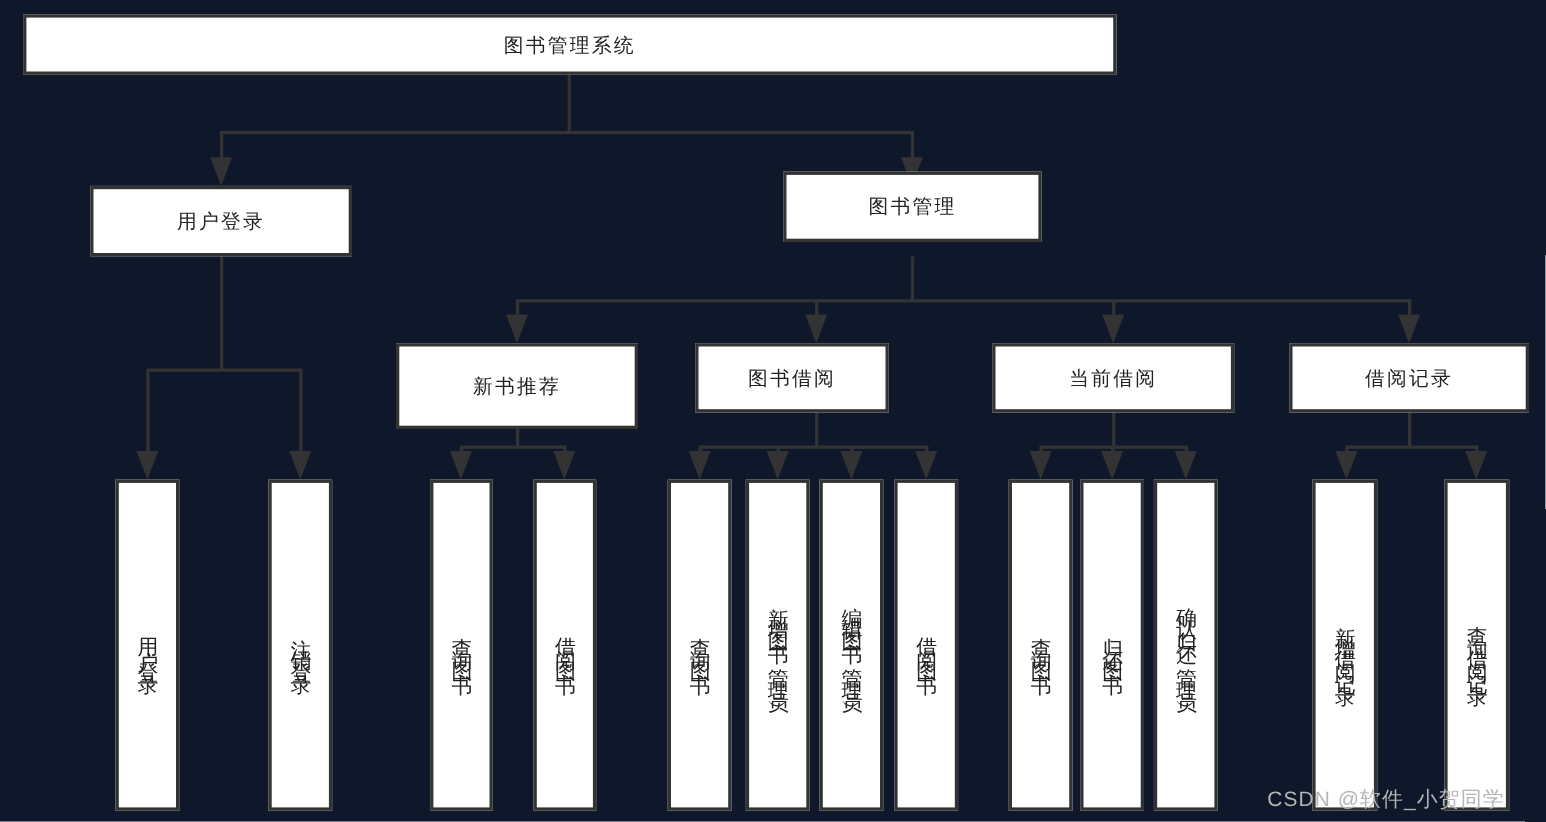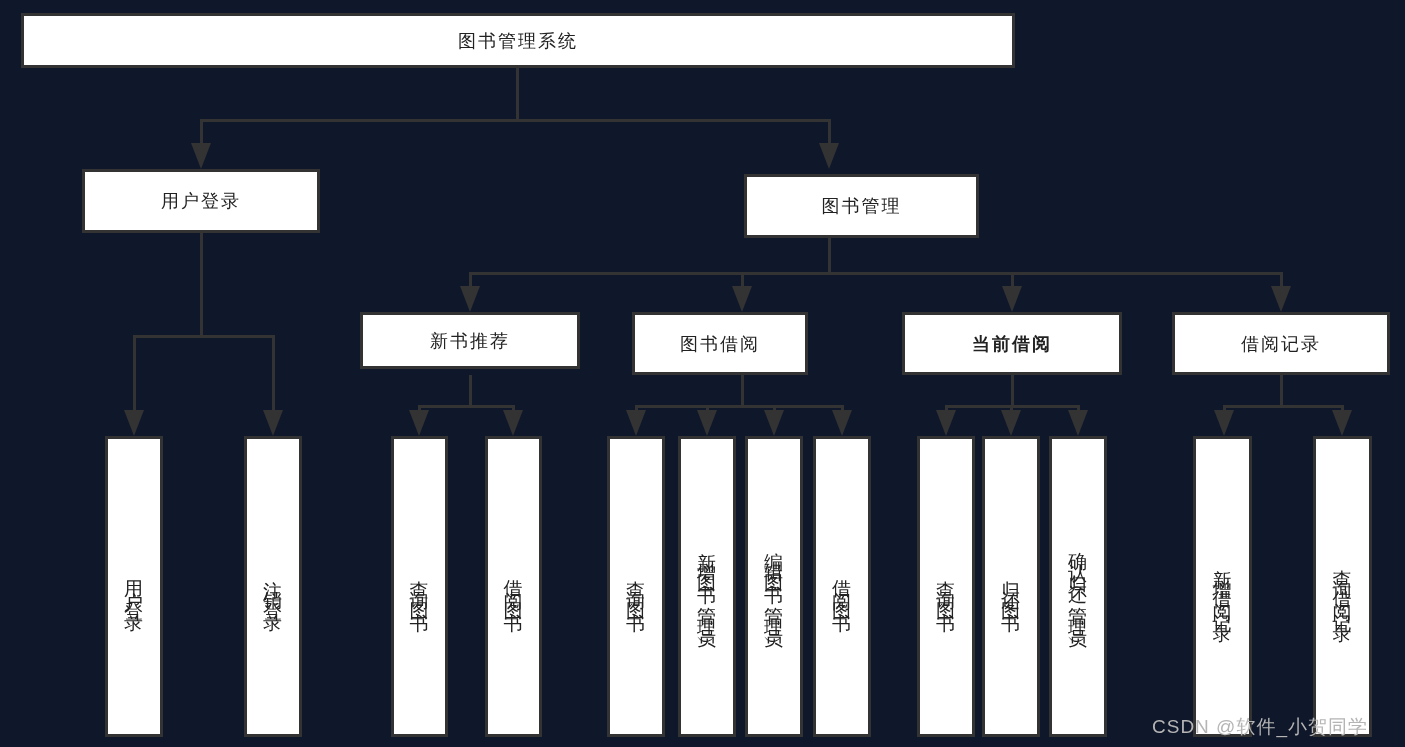--- a/index.html
+++ b/index.html
@@ -181,25 +181,25 @@
     <div class="head"></div>
   </div>
   <div class="arrow" style="left:1331px;top:407px;height:29px;">
     <div class="shaft"></div>
     <div class="head"></div>
   </div>
 
   <div class="box hbox" style="left:21px;top:13px;width:994px;height:55px;">图书管理系统</div>
 
   <div class="box hbox" style="left:82px;top:169px;width:238px;height:64px;">用户登录</div>
-  <div class="box hbox" style="left:712px;top:174px;width:235px;height:64px;margin-left:32px;">图书管理</div>
-
-  <div class="box hbox" style="left:360px;top:312px;width:220px;height:57px;text-align:center;">新书推荐</div>
+  <div class="box hbox" style="left:712px;top:156px;width:235px;height:64px;">图书管理</div>
+
+  <div class="box hbox" style="left:360px;top:312px;width:220px;height:78px;text-align:center;">新书推荐</div>
   <div class="box hbox" style="left:632px;top:312px;width:176px;height:63px;">图书借阅</div>
-  <div class="box hbox" style="left:902px;top:312px;width:220px;height:63px;font-weight:bold;">当前借阅</div>
+  <div class="box hbox" style="left:902px;top:312px;width:220px;height:63px;">当前借阅</div>
   <div class="box hbox" style="left:1172px;top:312px;width:218px;height:63px;">借阅记录</div>
 
   <div class="box vbox" style="left:105px;top:436px;width:58px;height:301px;">用户登录</div>
   <div class="box vbox" style="left:244px;top:436px;width:58px;height:301px;">注销登录</div>
 
   <div class="box vbox" style="left:391px;top:436px;width:57px;height:301px;">查询图书</div>
   <div class="box vbox" style="left:485px;top:436px;width:57px;height:301px;">借阅图书</div>
 
   <div class="box vbox" style="left:607px;top:436px;width:58px;height:301px;">查询图书</div>
   <div class="box vbox" style="left:678px;top:436px;width:58px;height:301px;">新增图书（管理员）</div>

